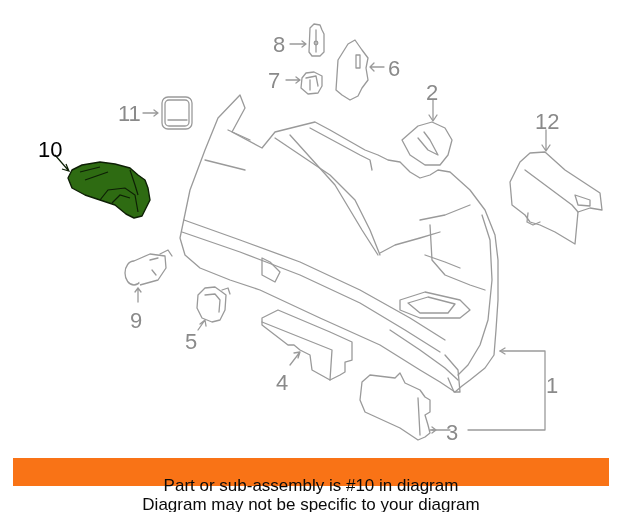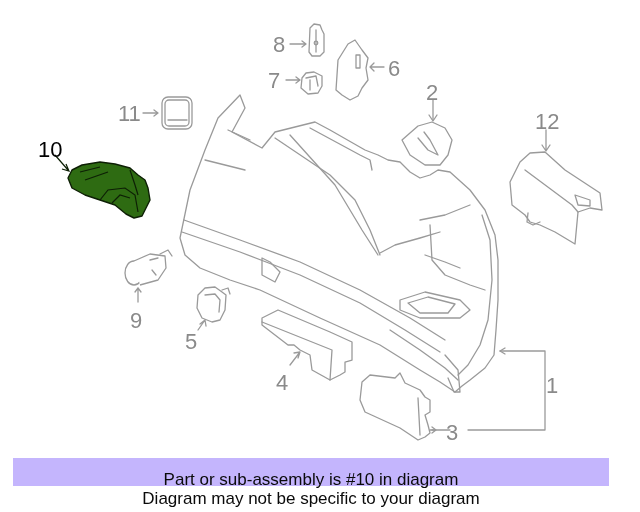--- a/index.html
+++ b/index.html
@@ -6,22 +6,22 @@
   body { width:640px; height:512px; position:relative; overflow:hidden; font-family:"Liberation Sans", sans-serif; }
   #diagram { position:absolute; left:0; top:0; width:640px; height:455px; }
   .callout { font-family:"Liberation Sans", sans-serif; font-size:22px; fill:#8a8a8a; }
   .callout.hl { fill:#000000; }
   .ln { fill:none; stroke:#9a9a9a; stroke-width:1.3; stroke-linejoin:round; stroke-linecap:round; }
   .pf { fill:#ffffff; stroke:#9a9a9a; stroke-width:1.3; stroke-linejoin:round; }
   .hlp { fill:#2e6b12; stroke:#0d1f05; stroke-width:1.4; stroke-linejoin:round; }
   .hll { fill:none; stroke:#0d1f05; stroke-width:1.2; }
   .banner {
     position:absolute; left:13px; top:458px; width:596px; height:28px;
-    background:#c4b5fd; color:#0a0a0a; text-align:center;
-    font-size:17px; line-height:19px; padding-top:12px; box-sizing:border-box;
+    background:#f97316; color:#0a0a0a; text-align:center;
+    font-size:17px; line-height:19px; padding-top:18px; box-sizing:border-box;
   }
   .banner div { white-space:nowrap; }
 </style>
 </head>
 <body>
 
 <svg id="diagram" viewBox="0 0 640 455" xmlns="http://www.w3.org/2000/svg">
 
   <g>
     <path class="pf" d="M218,118 L240,95 L245,108 L232,132 L262,148 L275,132 L315,122 L330,130 L365,150 L378,155 L388,160 L400,162 L410,172 L420,178 L430,175 L438,170 L450,172 L470,190 L485,210 L495,235 L498,260 L498,300 L496,330 L494,355 L485,368 L470,380 L462,386 L455,392 L440,382 L420,370 L380,345 L320,318 L260,290 L230,280 L200,268 L185,255 L180,238 L190,190 L205,150 Z"></path>

